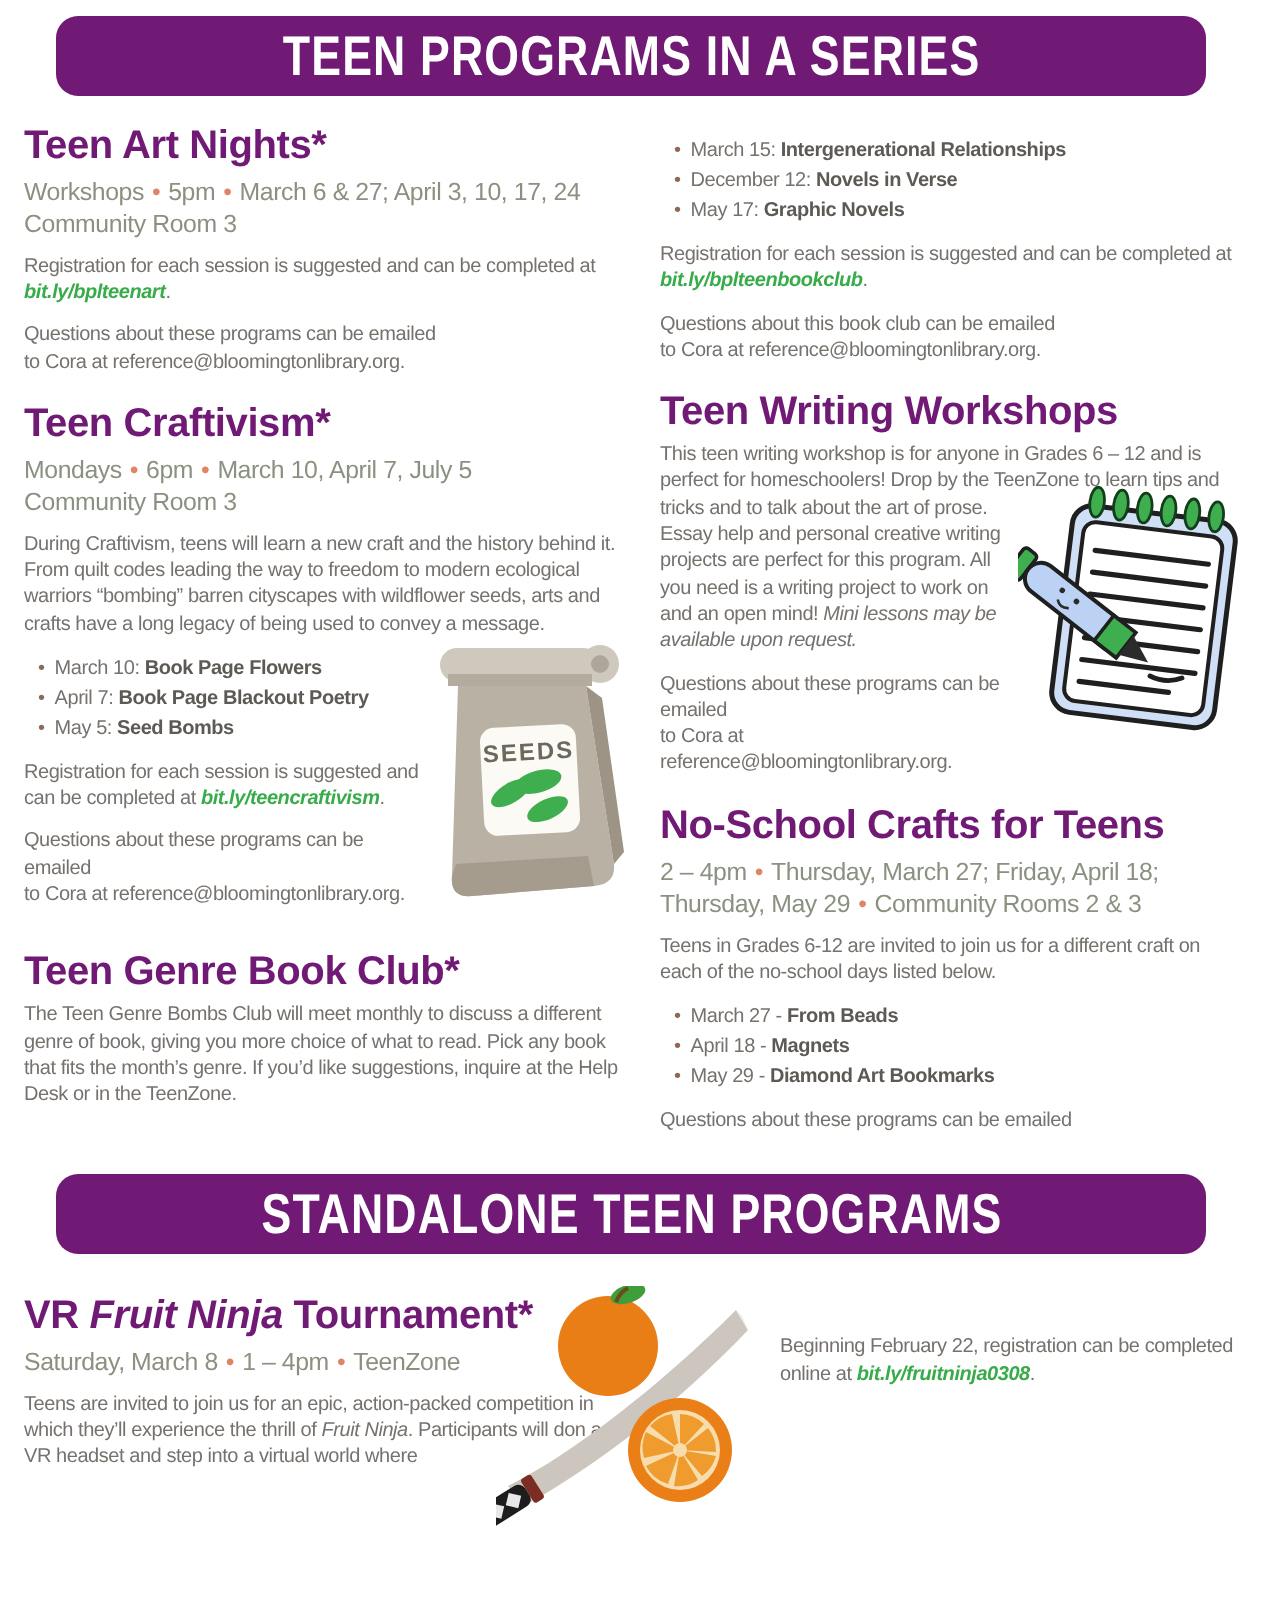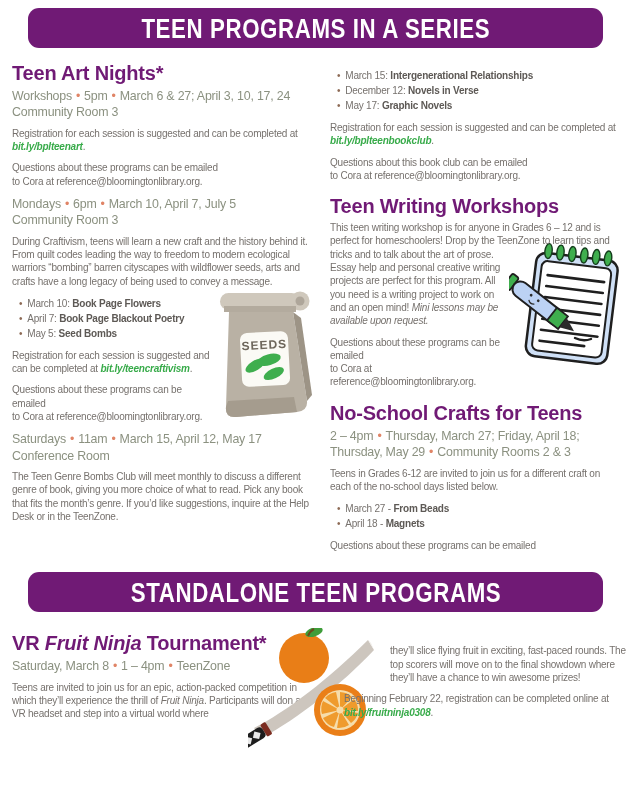--- a/index.html
+++ b/index.html
@@ -60,20 +60,21 @@
         <h2 class="first">Teen Art Nights*</h2>
         <p class="sub">
           <span>Workshops</span><span class="dot">•</span><span>5pm</span><span class="dot">•</span><span>March 6 &amp; 27; April 3, 10, 17, 24</span><br>
           <span>Community Room 3</span>
         </p>
         <p class="body"><span>Registration for each session is suggested and can be completed at </span><a class="greenlink">bit.ly/bplteenart</a><span>.</span></p>
         <p class="body"><span>Questions about these programs can be emailed</span><br><span>to Cora at reference@bloomingtonlibrary.org.</span></p>
       </section>
 
       <section>
+        <h2>Teen Craftivism*</h2>
         <p class="sub">
           <span>Mondays</span><span class="dot">•</span><span>6pm</span><span class="dot">•</span><span>March 10, April 7, July 5</span><br>
           <span>Community Room 3</span>
         </p>
         <p class="body">During Craftivism, teens will learn a new craft and the history behind it. From quilt codes leading the way to freedom to modern ecological warriors “bombing” barren cityscapes with wildflower seeds, arts and crafts have a long legacy of being used to convey a message.</p>
         <ul class="list">
           <li><span class="bullet">•</span><span>March 10: </span><b>Book Page Flowers</b></li>
           <li><span class="bullet">•</span><span>April 7: </span><b>Book Page Blackout Poetry</b></li>
           <li><span class="bullet">•</span><span>May 5: </span><b>Seed Bombs</b></li>
         </ul>
@@ -95,24 +96,21 @@
               <text x="51" y="64" text-anchor="middle" font-size="12" font-weight="bold" fill="#6e675c" letter-spacing="1">SEEDS</text>
               <ellipse cx="41" cy="80" rx="11" ry="5" fill="#3fae4e" transform="rotate(-28 41 80)"></ellipse>
               <ellipse cx="55" cy="75" rx="12" ry="5.5" fill="#3fae4e" transform="rotate(-12 55 75)"></ellipse>
               <ellipse cx="59" cy="89" rx="11" ry="5" fill="#3fae4e" transform="rotate(-22 59 89)"></ellipse>
             </g>
           </svg>
         </div>
       </section>
 
       <section>
-        <p class="sub">
-          <span>Saturdays</span><span class="dot">•</span><span>11am</span><span class="dot">•</span><span>March 15, April 12, May 17</span><br>
-          <span>Conference Room</span>
-        </p>
+        <h2>Teen Genre Book Club*</h2>
         <p class="body">The Teen Genre Bombs Club will meet monthly to discuss a different genre of book, giving you more choice of what to read. Pick any book that fits the month’s genre. If you’d like suggestions, inquire at the Help Desk or in the TeenZone.</p>
       </section>
 
     </div>
 
     <div class="col">
 
       <section>
         <ul class="list" style="margin-top:12px;">
           <li><span class="bullet">•</span><span>March 15: </span><b>Intergenerational Relationships</b></li>
@@ -167,20 +165,21 @@
 
       <section>
         <h2>No-School Crafts for Teens</h2>
         <p class="sub">
           <span>2 – 4pm</span><span class="dot">•</span><span>Thursday, March 27; Friday, April 18; Thursday, May 29</span><span class="dot">•</span><span>Community Rooms 2 &amp; 3</span>
         </p>
         <p class="body">Teens in Grades 6-12 are invited to join us for a different craft on each of the no-school days listed below.</p>
         <ul class="list">
           <li><span class="bullet">•</span><span>March 27 - </span><b>From Beads</b></li>
           <li><span class="bullet">•</span><span>April 18 - </span><b>Magnets</b></li>
+          <li><span class="bullet">•</span><span>May 29 - </span><b>Diamond Art Bookmarks</b></li>
         </ul>
         <p class="body"><span>Questions about these programs can be emailed</span><br></p>
       </section>
 
     </div>
   </div>
 
   <div class="banner" style="margin-top:12px;justify-content:center;">
     <span class="banner-text">STANDALONE TEEN PROGRAMS</span>
   </div>
@@ -219,19 +218,19 @@
           <path d="M92 82 L101 97 A18 18 0 0 1 89 100 Z"></path>
           <path d="M92 82 L86 99 A18 18 0 0 1 75 90 Z"></path>
           <path d="M92 82 L74 86 A18 18 0 0 1 75 73 Z"></path>
           <path d="M92 82 L77 70 A18 18 0 0 1 88 64 Z"></path>
         </g>
         <circle cx="92" cy="82" r="3.5" fill="#f6ddab"></circle>
       </g>
     </svg>
 
     <div class="vr-right">
-      <p class="body"><span class="stair"></span><span>they’ll slice flying fruit in exciting, fast-paced rounds. The top scorers will move on to the final showdown where they’ll have a chance to win awesome prizes!</span></p>
+      <p class="body"><span class="stair"></span></p>
       <p class="body"><span>Beginning February 22, registration can be completed online at </span><a class="greenlink">bit.ly/fruitninja0308</a><span>.</span></p>
 
     </div>
   </div>
 
 </div>
 
 </body></html>

